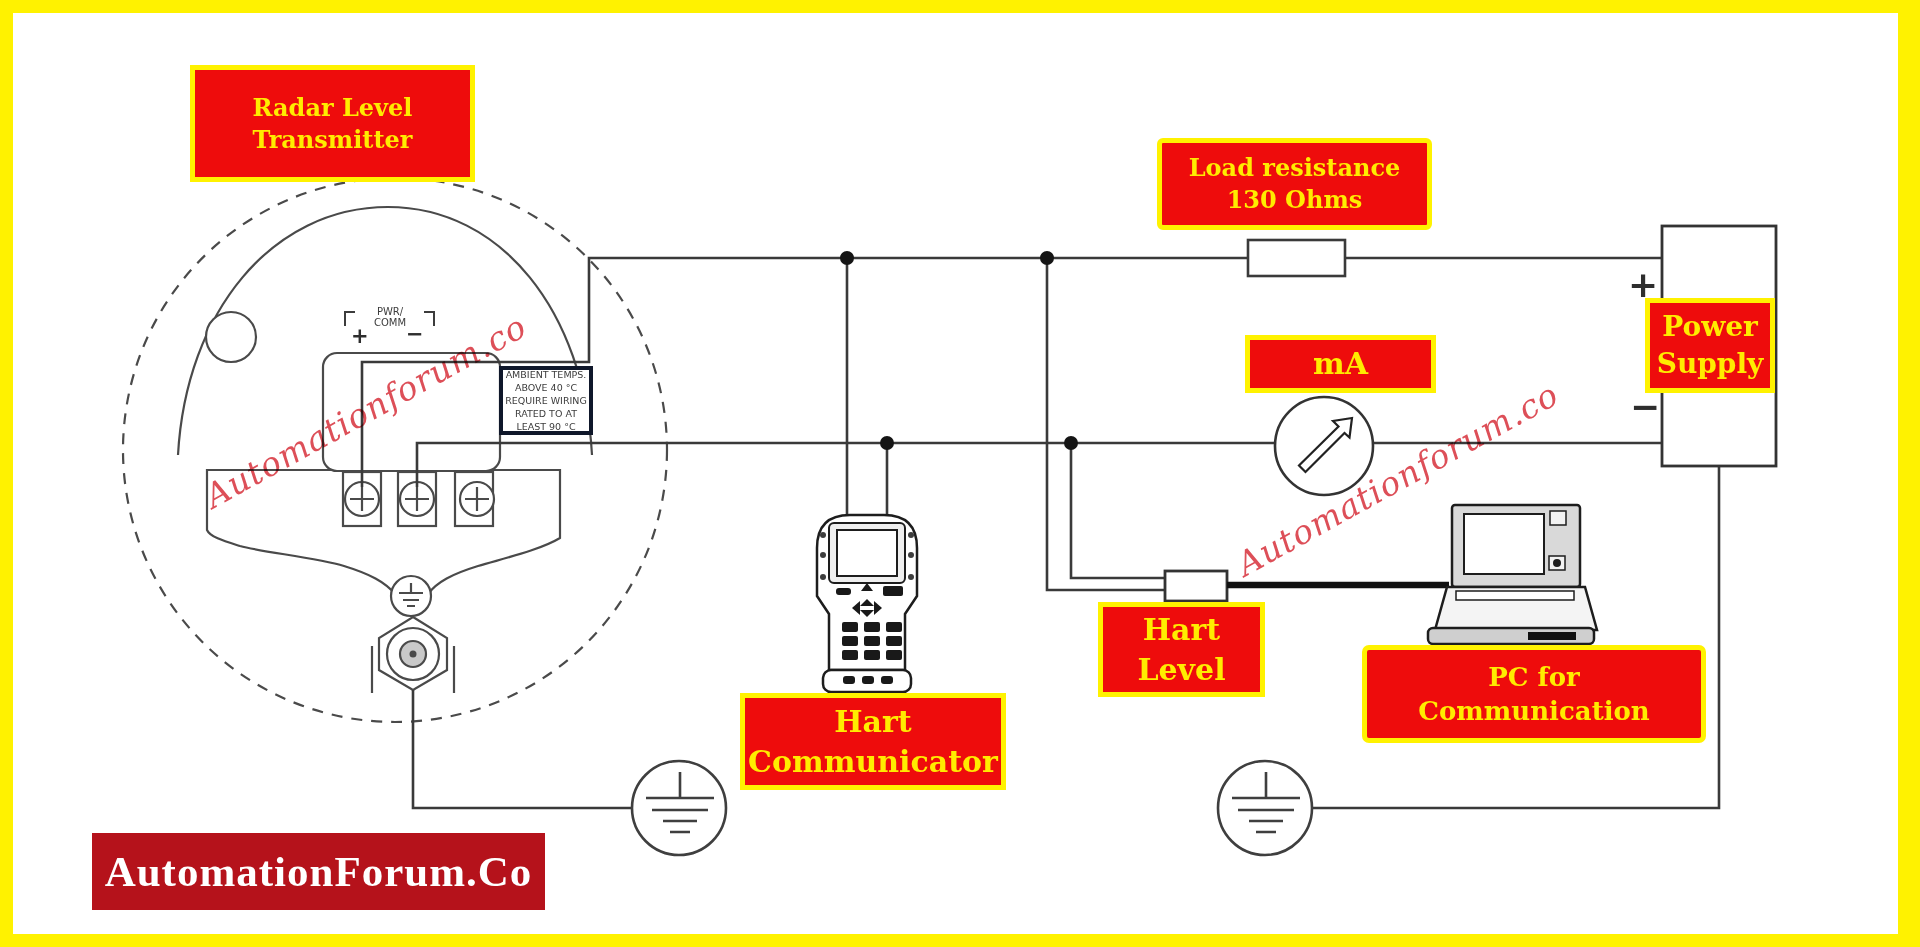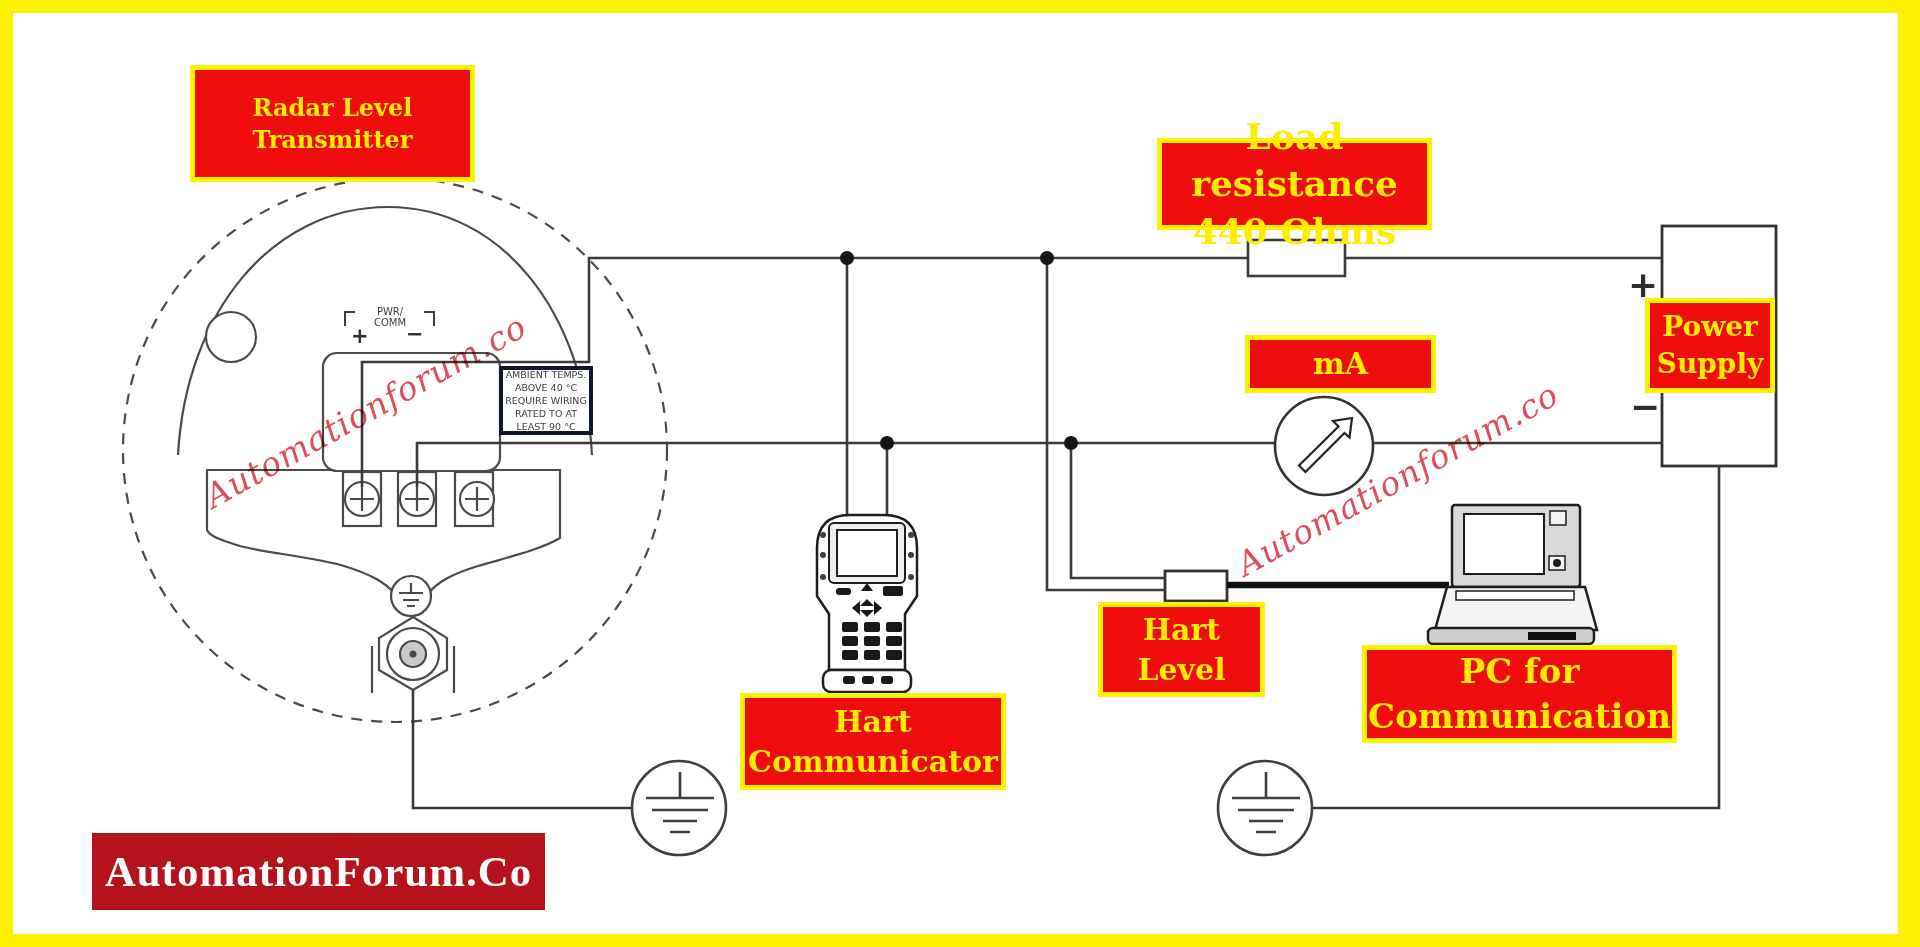--- a/index.html
+++ b/index.html
@@ -183,40 +183,40 @@
     <div>LEAST 90 °C</div>
   </div>
 
   <div class="sign" style="left:1628px;top:264px;font-size:36px;">+</div>
   <div class="sign" style="left:1630px;top:386px;font-size:36px;">−</div>
 
   <div class="tag" style="left:190px;top:65px;width:285px;height:117px;font-size:24px;">
     <div>Radar Level</div>
     <div>Transmitter</div>
   </div>
-  <div class="tag" style="left:1157px;top:138px;width:275px;height:92px;font-size:36px;">
+  <div class="tag" style="left:1157px;top:138px;width:275px;height:92px;font-size:24px;border-radius:6px;">
     <div>Load resistance</div>
-    <div>440 Ohms</div>
+    <div>130 Ohms</div>
   </div>
   <div class="tag" style="left:1245px;top:335px;width:191px;height:58px;font-size:30px;">
     <div>mA</div>
   </div>
   <div class="tag" style="left:1645px;top:298px;width:130px;height:95px;font-size:28px;">
     <div>Power</div>
     <div>Supply</div>
   </div>
   <div class="tag" style="left:1098px;top:602px;width:167px;height:95px;font-size:30px;">
     <div>Hart</div>
     <div>Level</div>
   </div>
   <div class="tag" style="left:740px;top:693px;width:266px;height:97px;font-size:30px;">
     <div>Hart</div>
     <div>Communicator</div>
   </div>
-  <div class="tag" style="left:1362px;top:645px;width:315px;height:98px;font-size:34px;">
+  <div class="tag" style="left:1362px;top:645px;width:344px;height:98px;font-size:26px;border-radius:7px;">
     <div>PC for</div>
     <div>Communication</div>
   </div>
 
   <div class="logo" style="left:92px;top:833px;width:453px;height:77px;">
     <span>AutomationForum.Co</span>
   </div>
 </div>
 
 </body></html>

